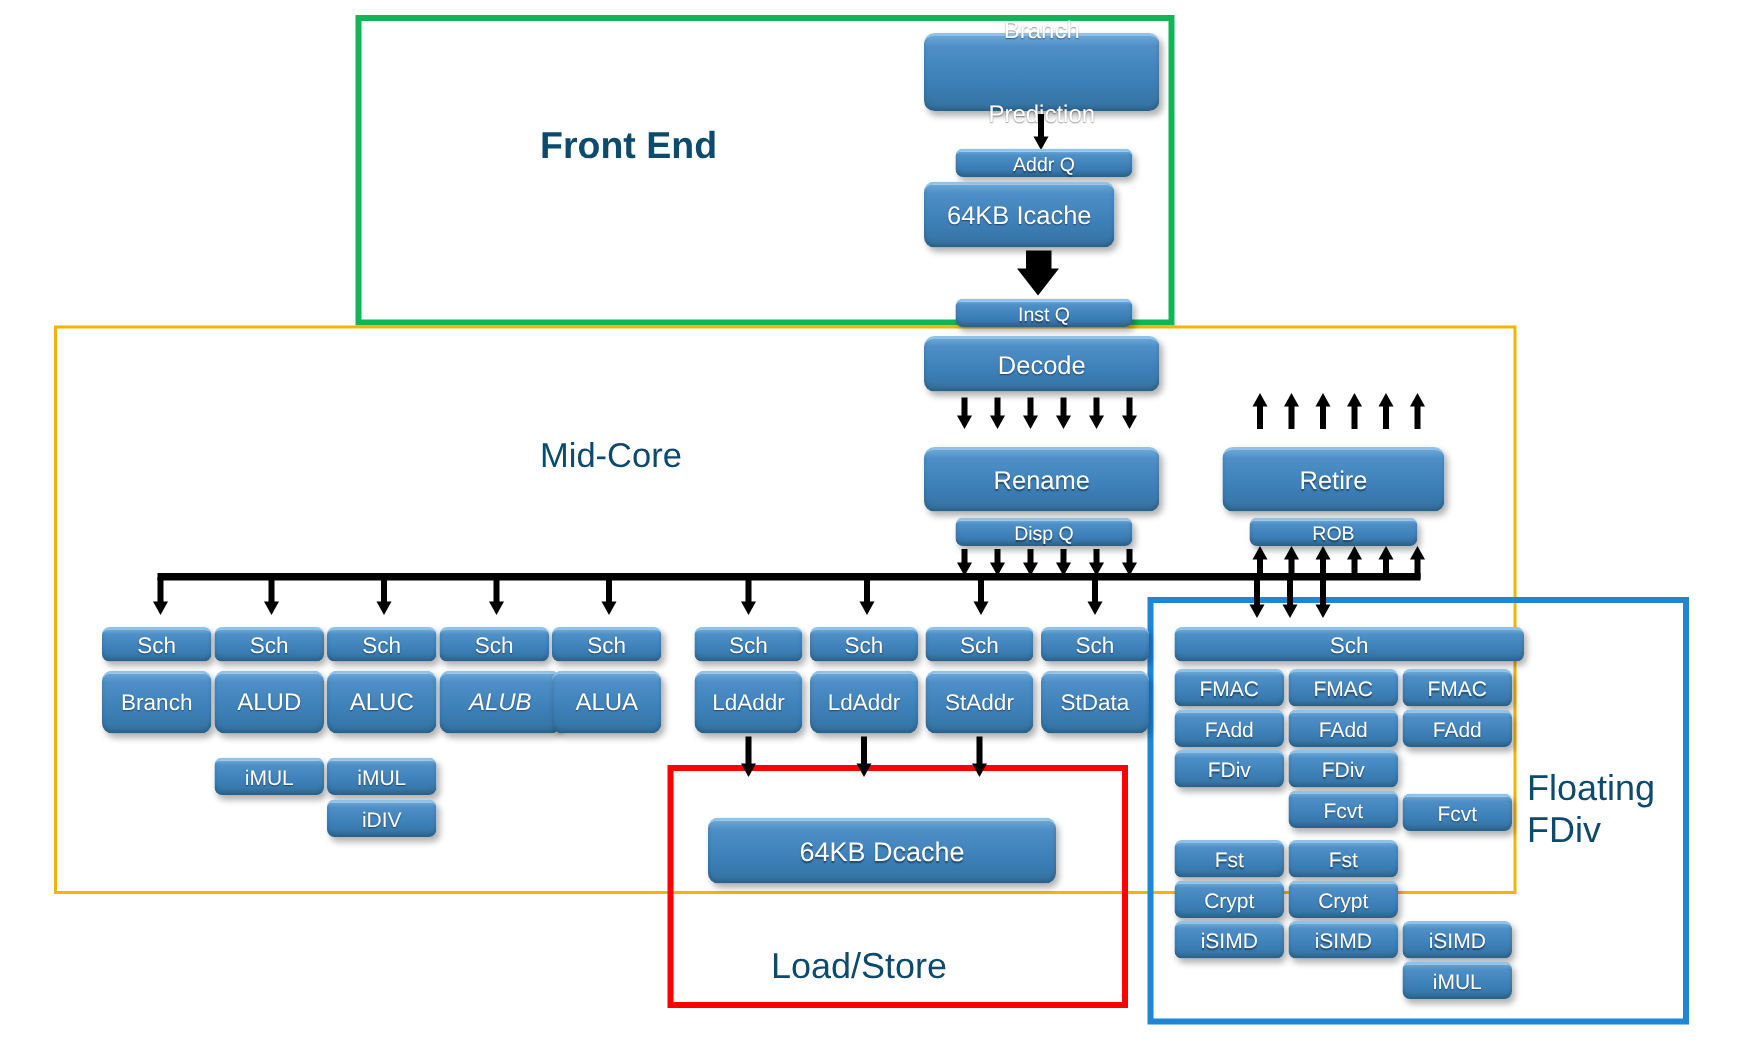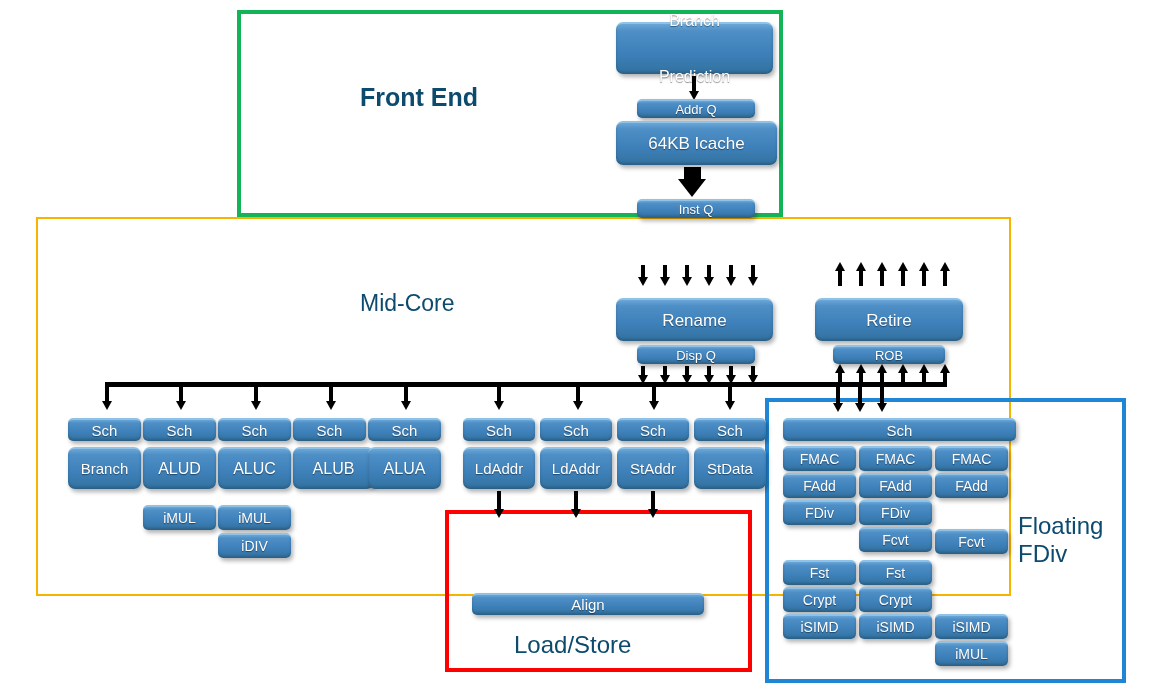--- a/index.html
+++ b/index.html
@@ -64,31 +64,34 @@
     <span>Prediction</span>
   </div>
 
   <div class="vline" style="left:692px;top:76px;width:4px;height:17px;"></div>
   <div class="arrowhead down" style="left:689px;top:91px;"></div>
 
   <div class="blk thin" style="left:637px;top:99px;width:118px;height:19px;font-size:13px;">
     <span>Addr  Q</span>
   </div>
 
-  <div class="blk" style="left:616px;top:121px;width:161px;height:44px;font-size:17px;">
+  <div class="blk" style="left:616px;top:121px;width:127px;height:44px;font-size:17px;">
     <span>64KB Icache</span>
   </div>
 
   <div class="vline" style="left:684px;top:167px;width:17px;height:14px;"></div>
   <div class="arrowhead down big" style="left:678px;top:179px;"></div>
 
   <div class="blk thin" style="left:637px;top:199px;width:118px;height:19px;font-size:13px;">
     <span>Inst  Q</span>
   </div>
 
+  <div class="blk" style="left:616px;top:224px;width:157px;height:37px;font-size:17px;">
+    <span>Decode</span>
+  </div>
 
   <div>
     <div class="vline" style="left:641px;top:265px;width:4px;height:14px;"></div>
       <div class="arrowhead down" style="left:638px;top:277px;"></div>
     <div class="vline" style="left:663px;top:265px;width:4px;height:14px;"></div>
       <div class="arrowhead down" style="left:660px;top:277px;"></div>
     <div class="vline" style="left:685px;top:265px;width:4px;height:14px;"></div>
       <div class="arrowhead down" style="left:682px;top:277px;"></div>
     <div class="vline" style="left:707px;top:265px;width:4px;height:14px;"></div>
       <div class="arrowhead down" style="left:704px;top:277px;"></div>
@@ -220,21 +223,21 @@
   <div class="blk thin" style="left:218px;top:505px;width:73px;height:25px;font-size:14px;">
     <span>iMUL</span>
     </div>
   <div class="blk thin" style="left:218px;top:533px;width:73px;height:25px;font-size:14px;">
     <span>iDIV</span>
     </div>
 
   <div class="blk thin" style="left:293px;top:418px;width:73px;height:23px;font-size:15px;">
     <span>Sch</span>
     </div>
-  <div class="blk" style="left:293px;top:447px;width:81px;height:42px;font-size:16px;">
+  <div class="blk" style="left:293px;top:447px;width:81px;height:42px;font-size:16px;font-style:italic;">
     <span>ALUB</span>
     </div>
 
   <div class="blk thin" style="left:368px;top:418px;width:73px;height:23px;font-size:15px;">
     <span>Sch</span>
     </div>
   <div class="blk" style="left:368px;top:447px;width:73px;height:42px;font-size:16px;">
     <span>ALUA</span>
     </div>
 
@@ -269,24 +272,24 @@
   <div>
     <div class="vline" style="left:497px;top:491px;width:4px;height:22px;"></div>
       <div class="arrowhead down" style="left:494px;top:509px;"></div>
     <div class="vline" style="left:574px;top:491px;width:4px;height:22px;"></div>
       <div class="arrowhead down" style="left:571px;top:509px;"></div>
     <div class="vline" style="left:651px;top:491px;width:4px;height:22px;"></div>
       <div class="arrowhead down" style="left:648px;top:509px;"></div>
   </div>
 
 
-
-  <div class="blk thin" style="left:472px;top:593px;width:232px;height:22px;font-size:15px;">
-    <span>Align</span>
-    </div>
+  <div class="blk" style="left:472px;top:545px;width:232px;height:44px;font-size:18px;">
+    <span>64KB Dcache</span>
+    </div>
+
 
   <div class="blk thin" style="left:783px;top:418px;width:233px;height:23px;font-size:15px;">
     <span>Sch</span>
     </div>
 
   <div class="blk thin" style="left:783px;top:446px;width:73px;height:25px;font-size:14px;">
     <span>FMAC</span>
     </div>
   <div class="blk thin" style="left:783px;top:473px;width:73px;height:25px;font-size:14px;">
     <span>FAdd</span>

